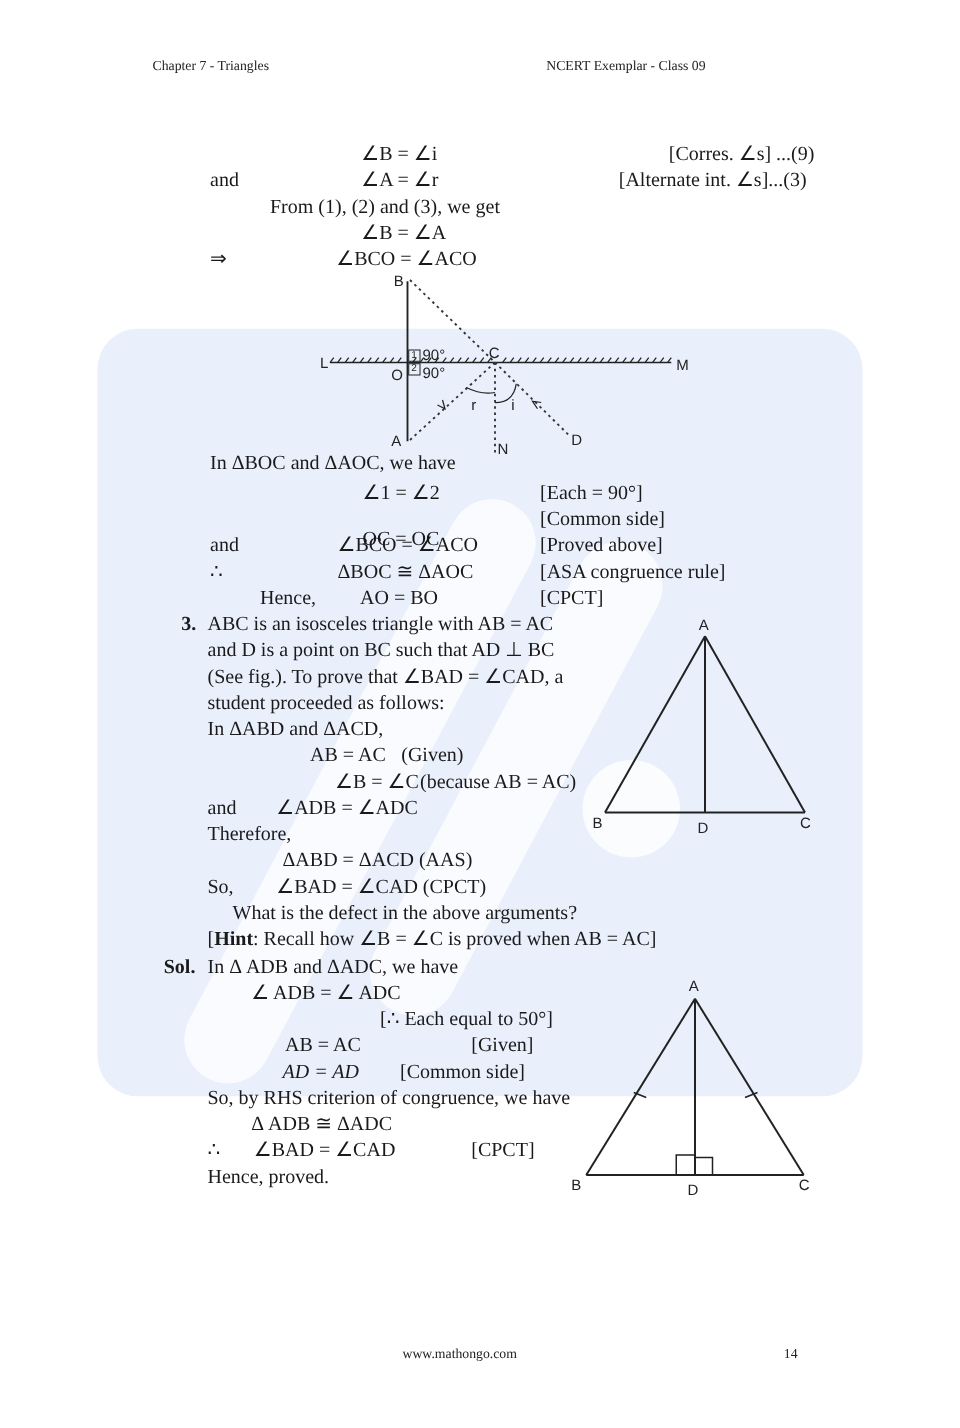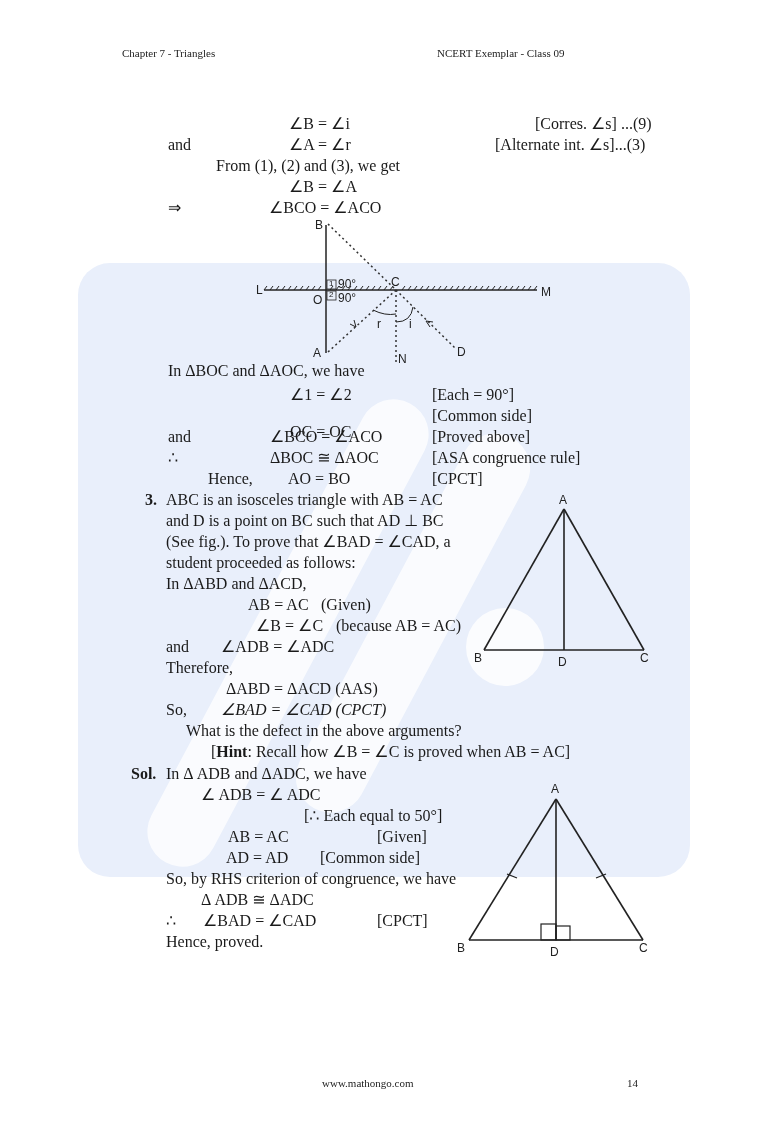--- a/index.html
+++ b/index.html
@@ -89,49 +89,49 @@
 <div class="t" style="left:432px; top:470px;">[CPCT]</div>
 
 <div class="t b" style="left:145px; top:491px;">3.</div>
 <div class="t" style="left:166px; top:491px;">ABC is an isosceles triangle with AB = AC</div>
 <div class="t" style="left:166px; top:512px;">and D is a point on BC such that AD ⊥ BC</div>
 <div class="t" style="left:166px; top:533px;">(See fig.). To prove that ∠BAD = ∠CAD, a</div>
 <div class="t" style="left:166px; top:554px;">student proceeded as follows:</div>
 <div class="t" style="left:166px; top:575px;">In ΔABD and ΔACD,</div>
 <div class="t" style="left:248px; top:596px;">AB = AC</div>
 <div class="t" style="left:321px; top:596px;">(Given)</div>
-<div class="t" style="left:256px; top:617px;font-family:Liberation Serif, serif;">∠B = ∠C</div>
+<div class="t" style="left:268px; top:617px;font-family:Liberation Serif, serif;">∠B = ∠C</div>
 <div class="t" style="left:336px; top:617px;">(because AB = AC)</div>
 <div class="t" style="left:166px; top:638px;">and</div>
 <div class="t" style="left:221px; top:638px;">∠ADB = ∠ADC</div>
 <div class="t" style="left:166px; top:659px;">Therefore,</div>
 <div class="t" style="left:226px; top:680px;">ΔABD = ΔACD (AAS)</div>
 <div class="t" style="left:166px; top:701px;">So,</div>
-<div class="t" style="left:221px; top:701px;font-style:italic;">∠BAD = ∠CAD (CPCT)</div>
+<div class="t" style="left:221px; top:701px;">∠BAD = ∠CAD (CPCT)</div>
 <div class="t" style="left:154px; top:722px;margin-left:32px;">What is the defect in the above arguments?</div>
-<div class="t" style="left:166px; top:743px;margin-left:45px;"><span>[</span><span class="b">Hint</span><span>: Recall how ∠B = ∠C is proved when AB = AC]</span></div>
+<div class="t" style="left:166px; top:743px;"><span>[</span><span class="b">Hint</span><span>: Recall how ∠B = ∠C is proved when AB = AC]</span></div>
 
 <svg style="left:0; top:0;" width="768" height="700">
   <line x1="564" y1="509" x2="484" y2="650" stroke="#222" stroke-width="1.6"></line>
   <line x1="564" y1="509" x2="644" y2="650" stroke="#222" stroke-width="1.6"></line>
   <line x1="484" y1="650" x2="644" y2="650" stroke="#222" stroke-width="1.6"></line>
   <line x1="564" y1="509" x2="564" y2="650" stroke="#222" stroke-width="1.6"></line>
 </svg>
 <div class="lbl" style="left:559px; top:493px;">A</div>
 <div class="lbl" style="left:474px; top:651px;">B</div>
 <div class="lbl" style="left:558px; top:655px;">D</div>
 <div class="lbl" style="left:640px; top:651px;">C</div>
 
 <div class="t b" style="left:131px; top:765px;">Sol.</div>
 <div class="t" style="left:166px; top:765px;">In Δ ADB and ΔADC, we have</div>
 <div class="t" style="left:201px; top:786px;text-align:center;">∠ ADB = ∠ ADC</div>
 <div class="t" style="left:304px; top:807px;">[∴ Each equal to 50°]</div>
 <div class="t" style="left:228px; top:828px;">AB = AC</div>
 <div class="t" style="left:377px; top:828px;">[Given]</div>
-<div class="t" style="left:226px; top:849px;">AD = AD</div>
+<div class="t" style="left:226px; top:849px;font-style:italic;">AD = AD</div>
 <div class="t" style="left:320px; top:849px;">[Common side]</div>
 <div class="t" style="left:166px; top:870px;">So, by RHS criterion of congruence, we have</div>
 <div class="t" style="left:201px; top:891px;">Δ ADB ≅ ΔADC</div>
 <div class="t" style="left:166px; top:912px;">∴</div>
 <div class="t" style="left:203px; top:912px;">∠BAD = ∠CAD</div>
 <div class="t" style="left:377px; top:912px;">[CPCT]</div>
 <div class="t" style="left:166px; top:933px;">Hence, proved.</div>
 
 <svg style="left:0; top:0;" width="768" height="1000">
   <line x1="556" y1="799" x2="469" y2="940" stroke="#222" stroke-width="1.6"></line>

